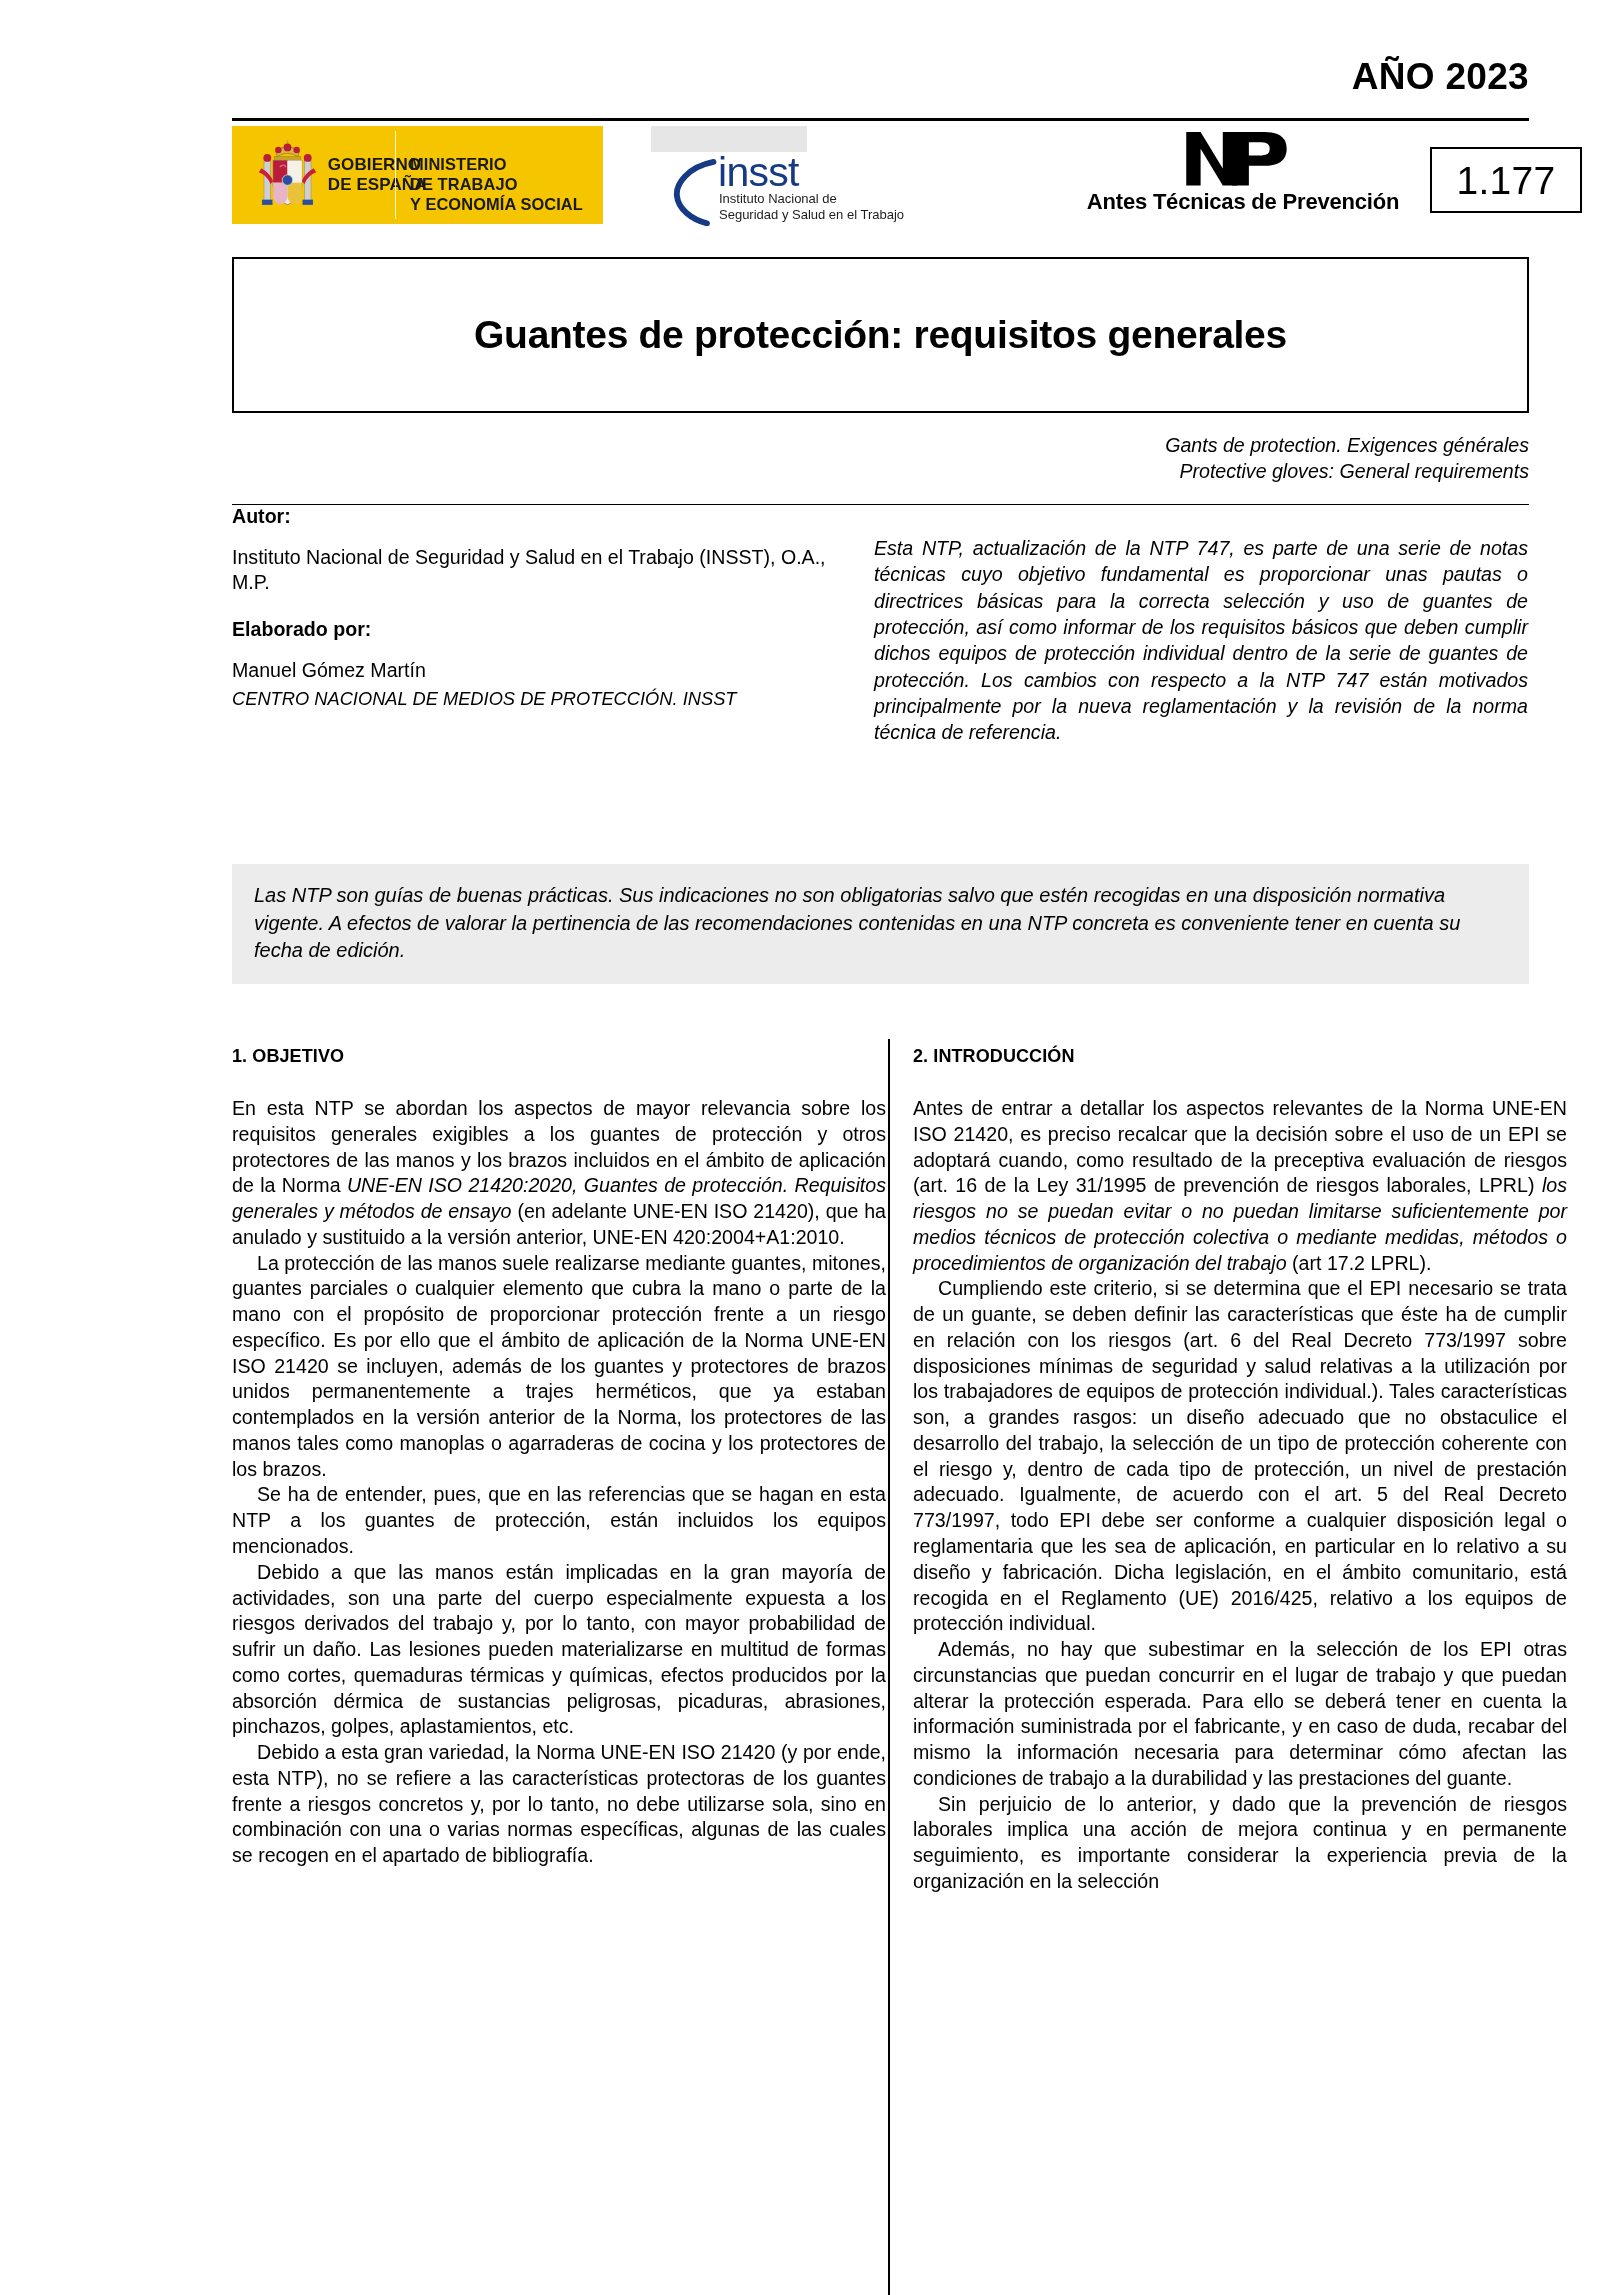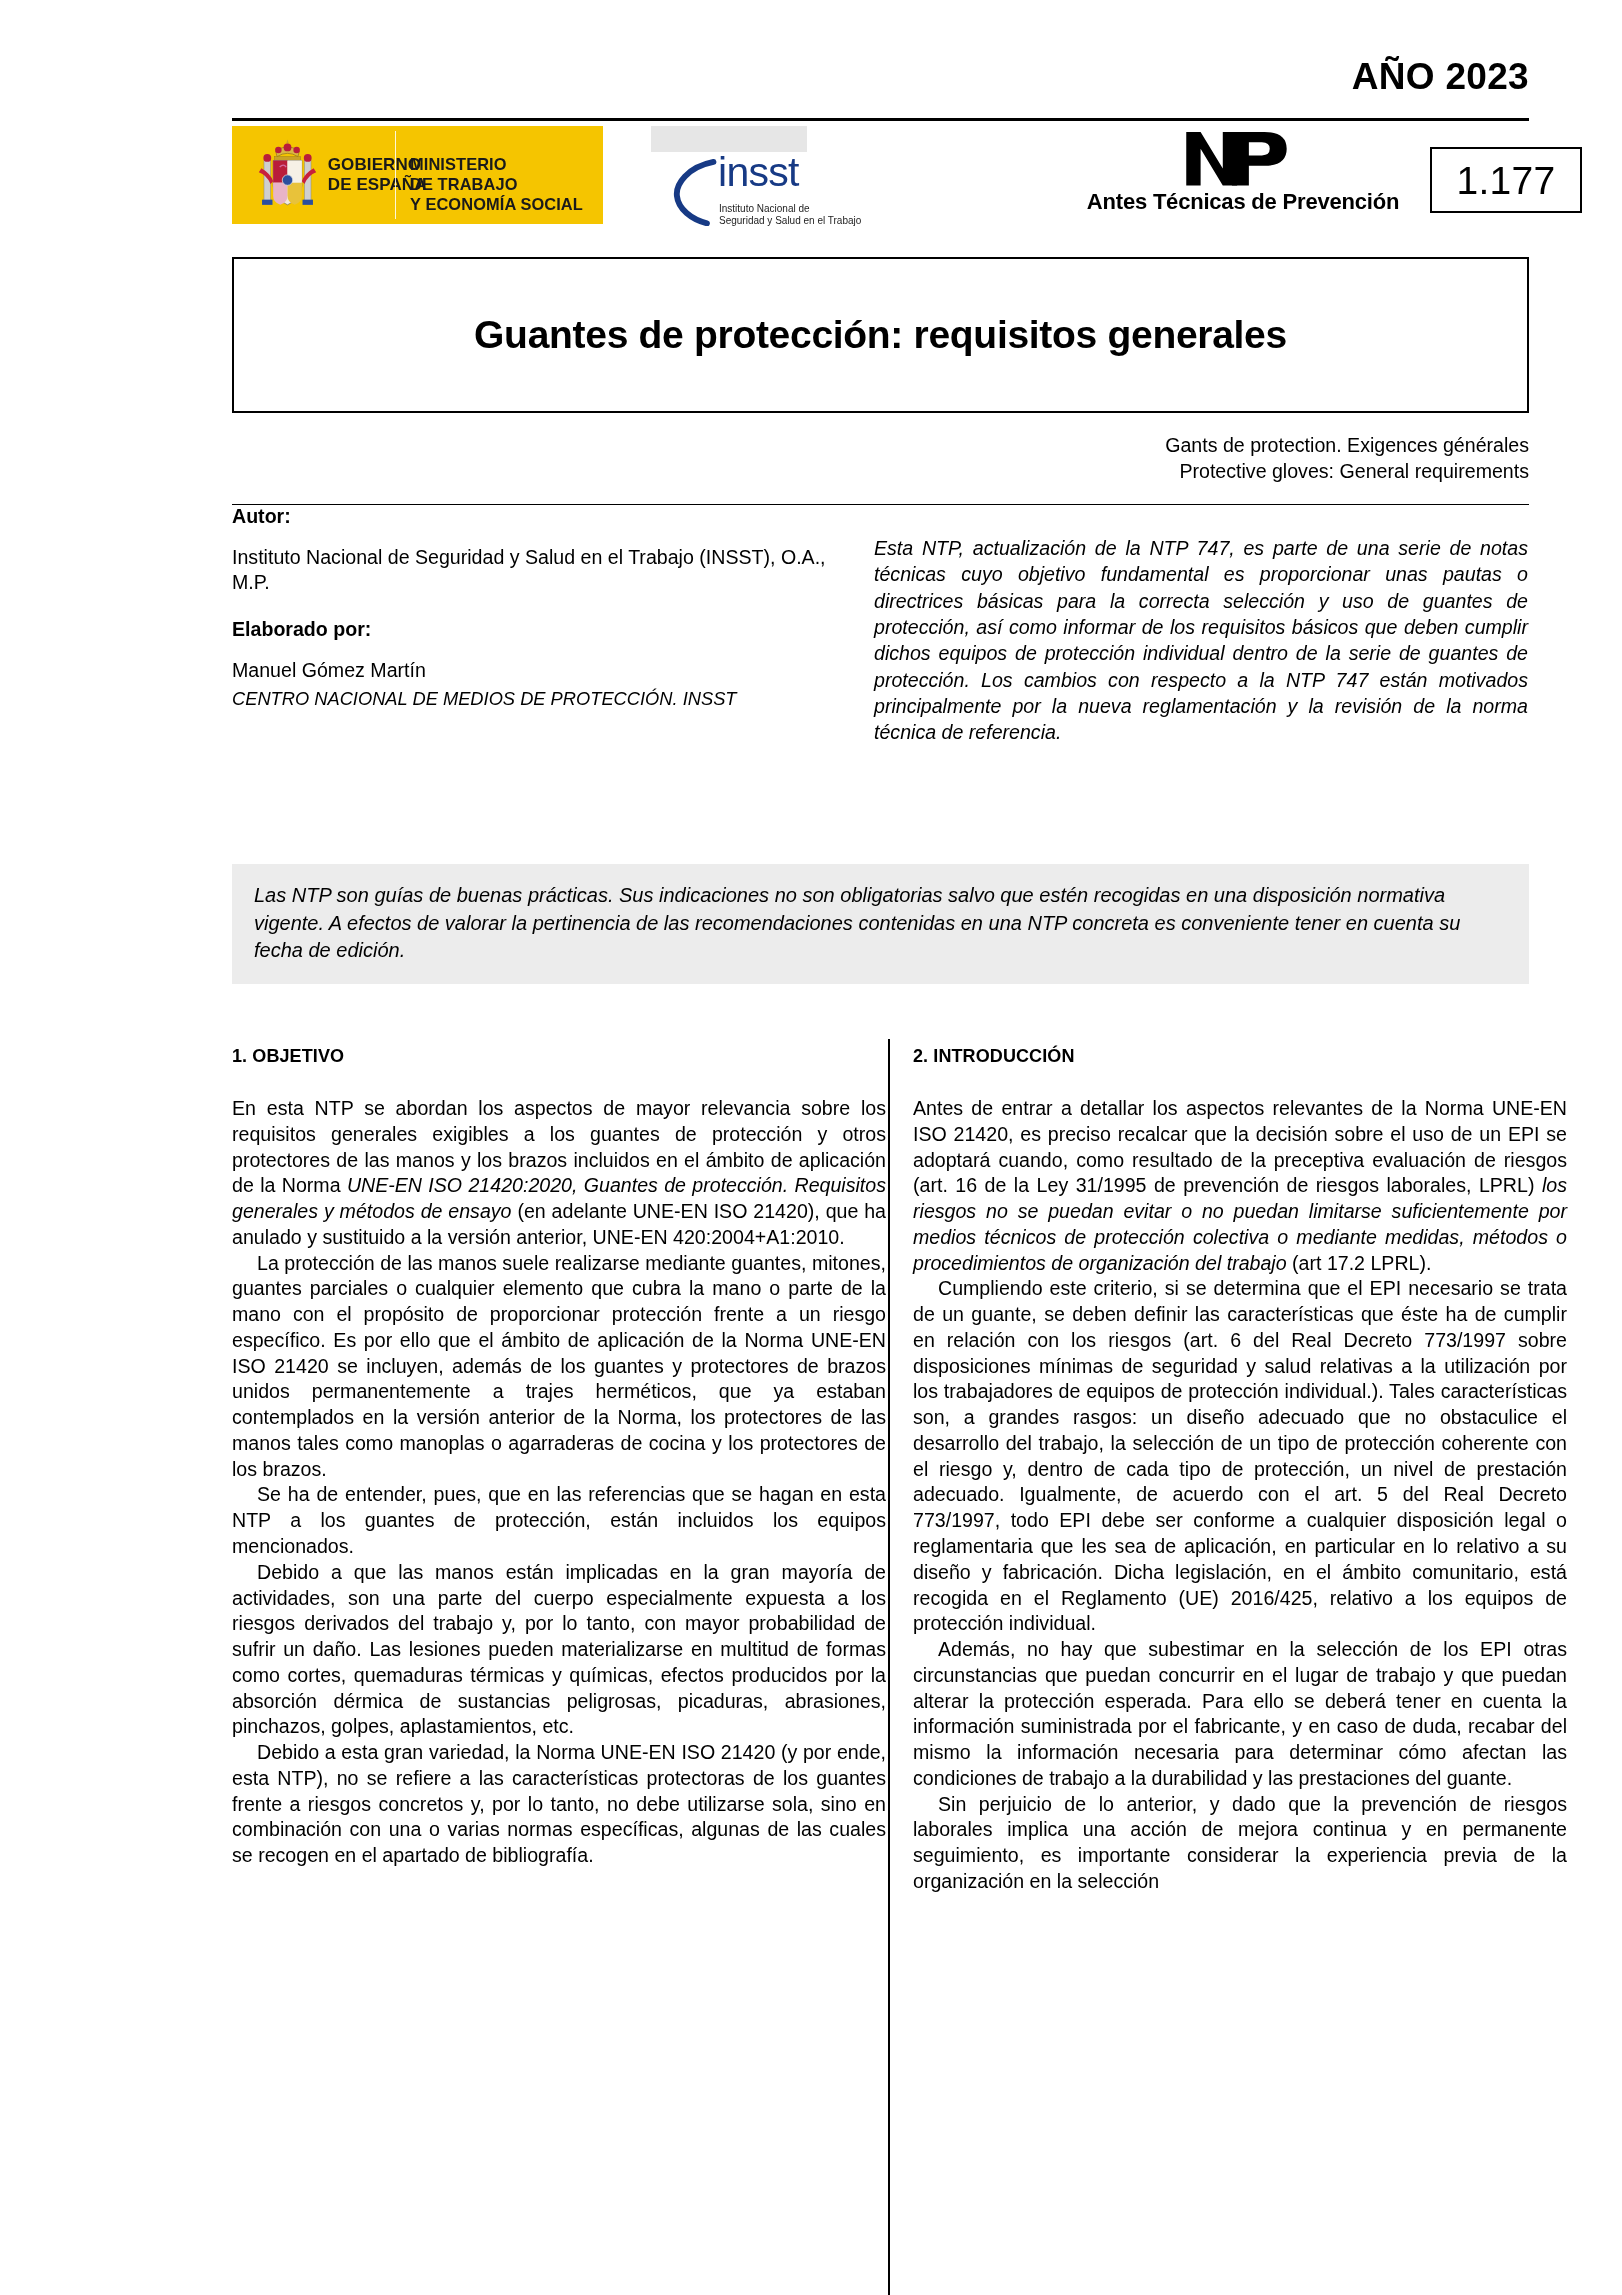--- a/index.html
+++ b/index.html
@@ -120,22 +120,22 @@
     line-height: 1;
   }
   .insst-arc {
     position: absolute;
     left: 9.2px;
     top: 2.6px;
   }
   .insst-sub {
     position: absolute;
     left: 55px;
-    top: 48px;
-    font-size: 10px;
+    top: 36px;
+    font-size: 13px;
     line-height: 1.22;
     color: #1d1d1d;
   }
 
   
   .ntp-logo {
     position: absolute;
     left: 1073px;
     top: 128px;
     width: 340px;
@@ -189,20 +189,21 @@
     text-align: right;
     padding: 0 39px;
   }
 
   
   .subtitles {
     position: absolute;
     right: 94px;
     top: 432px;
     text-align: right;
+    font-style: italic;
     font-size: 19.6px;
     line-height: 1.34;
   }
 
   
   .rule-mid {
     position: absolute;
     left: 232px;
     right: 94px;
     top: 504px;

